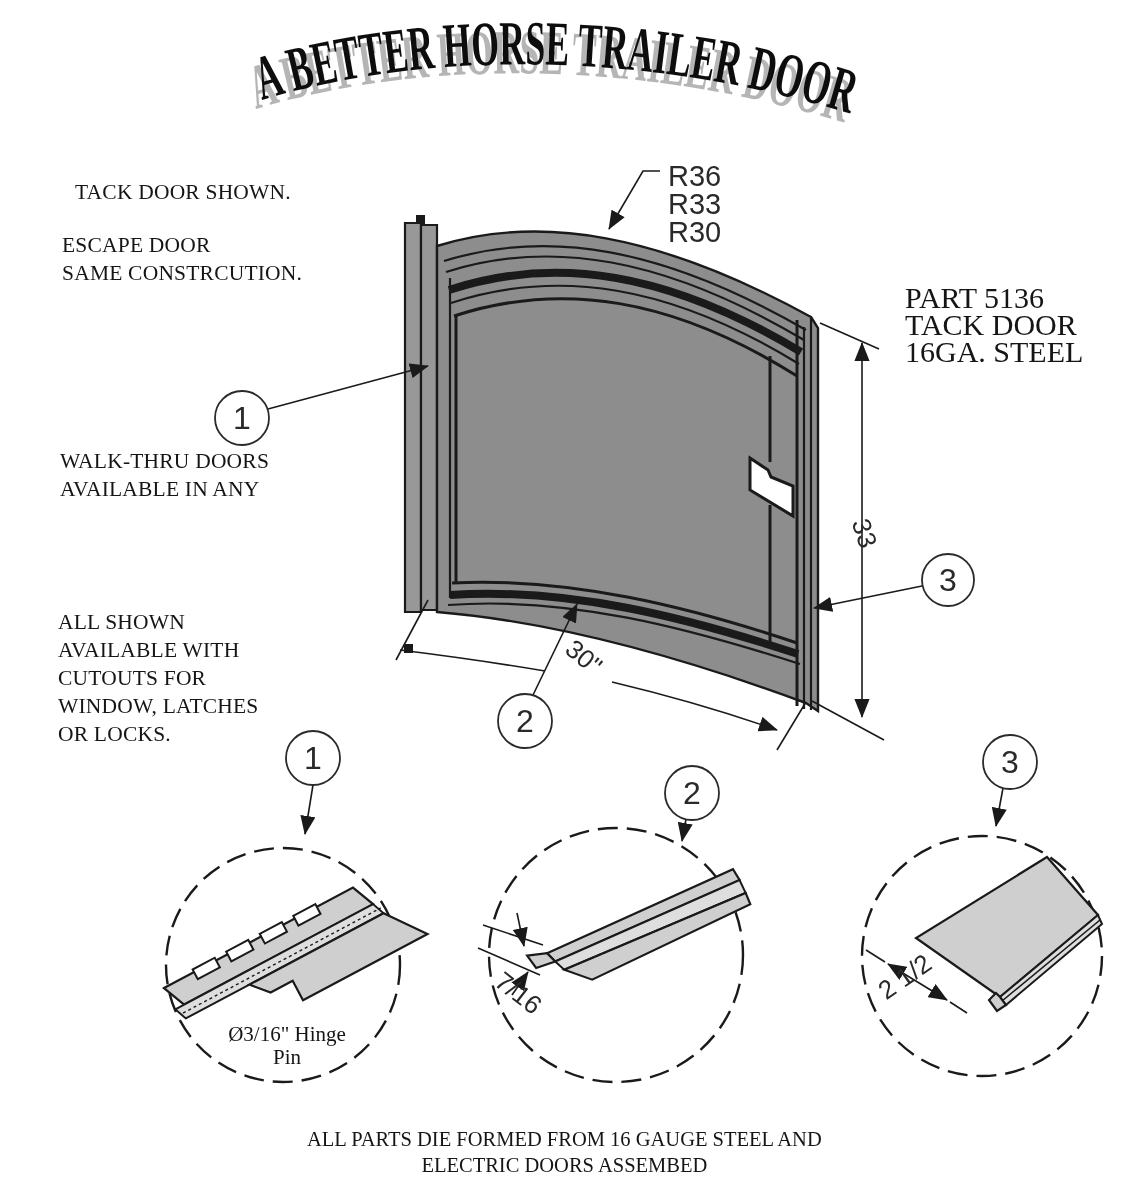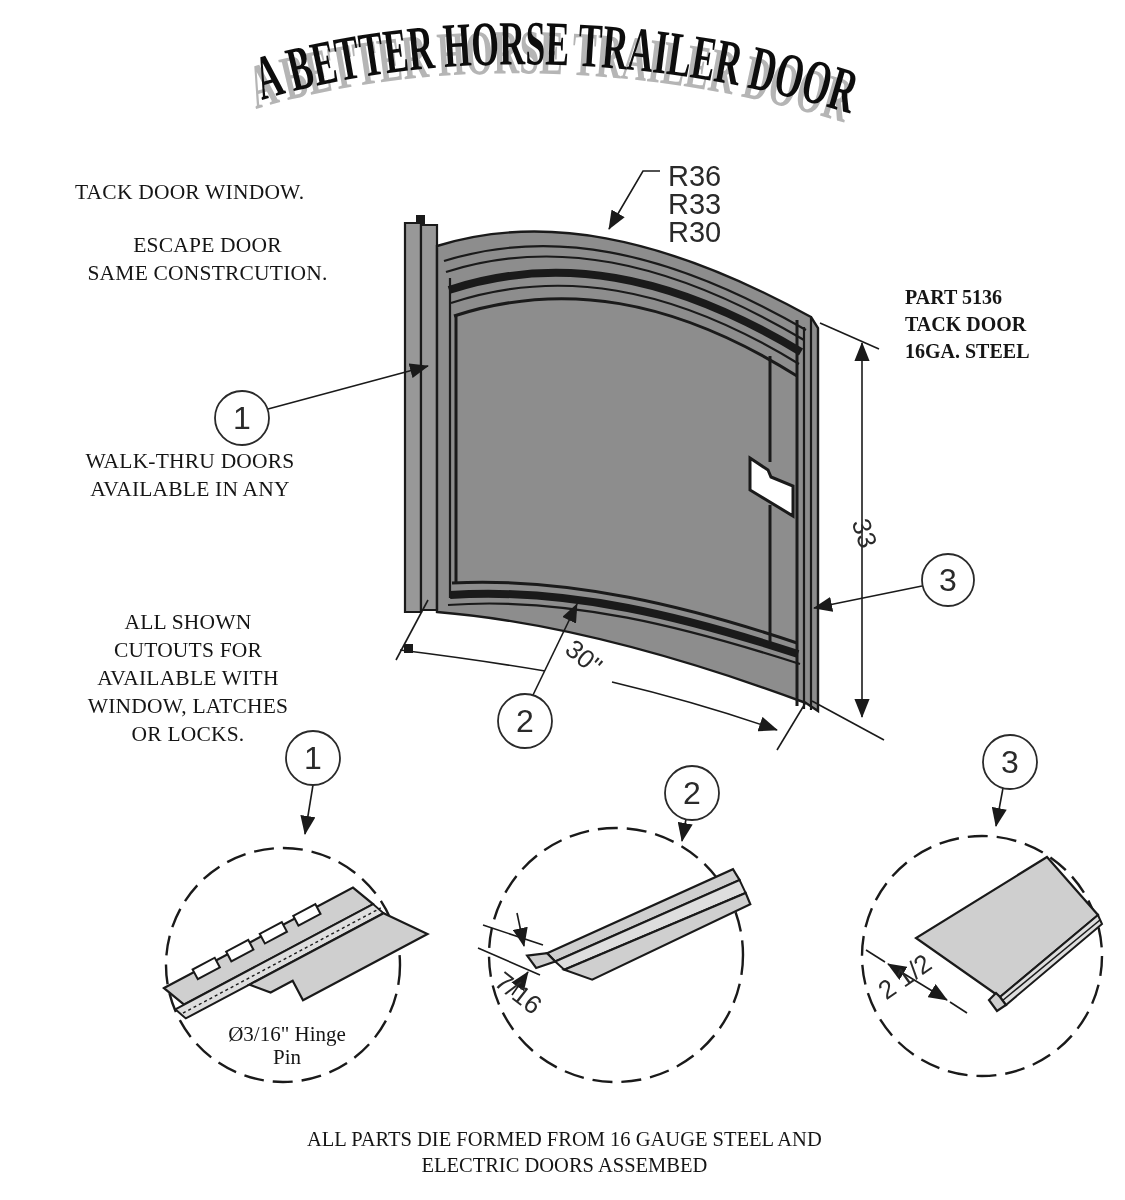--- a/index.html
+++ b/index.html
@@ -1,21 +1,21 @@
 <!DOCTYPE html>
 <html><head>
 <meta charset="utf-8">
 <style>
   html,body{margin:0;padding:0;background:#ffffff;}
   #page{position:relative;width:1125px;height:1200px;background:#ffffff;overflow:hidden;
         font-family:"Liberation Serif","DejaVu Serif",serif;color:#151515;}
   #drawing{position:absolute;left:0;top:0;}
   .note{position:absolute;font-size:21.5px;line-height:28px;letter-spacing:.2px;}
-  .ctr{text-align:center;}
-  .part{position:absolute;left:905px;top:284px;font-size:20px;font-weight:bold;line-height:27px;}
+  .ctr{text-align:left;}
+  .part{position:absolute;left:905px;top:284px;font-size:30px;font-weight:normal;line-height:27px;}
   .footer{position:absolute;left:307px;top:1126px;font-size:20.5px;line-height:26px;text-align:center;}
   
   .ln{stroke:#1a1a1a;fill:none;}
   .thin{stroke-width:1.6;}
   .med{stroke-width:2.2;}
   .bold3{stroke-width:3;}
   .thk{stroke-width:8;}
   .grayfill{fill:#8d8d8d;stroke:#1a1a1a;stroke-width:2.4;}
   .edgefill{fill:#989898;stroke:#1a1a1a;stroke-width:2.2;}
   .dtl{fill:#cfcfcf;stroke:#1a1a1a;stroke-width:2.2;}
@@ -164,36 +164,36 @@
         <line x1="1002" y1="1001" x2="1100" y2="920" stroke="#1a1a1a" stroke-width="1.6"></line>
         <polygon class="dtl" points="996,993 1000,997 1006,1005 997,1011 989,1000"></polygon>
       </g>
       <path class="ln thin" d="M866,950 L885,962"></path>
       <path class="ln thin" d="M950,1002 L967,1013"></path>
       <path class="ln thin" d="M888,964 L947,1000" marker-start="url(#ah)" marker-end="url(#ah)"></path>
       <text class="dimtxt" transform="translate(910,984) rotate(-35)" text-anchor="middle">2 1/2</text>
     </g>
   </svg>
 
-  <div class="note" style="left:75px;top:178px;">TACK DOOR WINDOW.</div>
+  <div class="note" style="left:75px;top:178px;">TACK DOOR SHOWN.</div>
 
   <div class="note ctr" style="left:62px;top:231px;width:291px;">
     <div>ESCAPE DOOR</div>
     <div>SAME CONSTRCUTION.</div>
   </div>
 
   <div class="note ctr" style="left:60px;top:447px;width:260px;">
     <div>WALK-THRU DOORS</div>
     <div>AVAILABLE IN ANY</div>
   </div>
 
   <div class="note ctr" style="left:58px;top:608px;width:260px;">
     <div>ALL SHOWN</div>
+    <div>AVAILABLE WITH</div>
     <div>CUTOUTS FOR</div>
-    <div>AVAILABLE WITH</div>
     <div>WINDOW, LATCHES</div>
     <div>OR LOCKS.</div>
   </div>
 
   <div class="part">
     <div>PART 5136</div>
     <div>TACK DOOR</div>
     <div>16GA. STEEL</div>
   </div>
 

